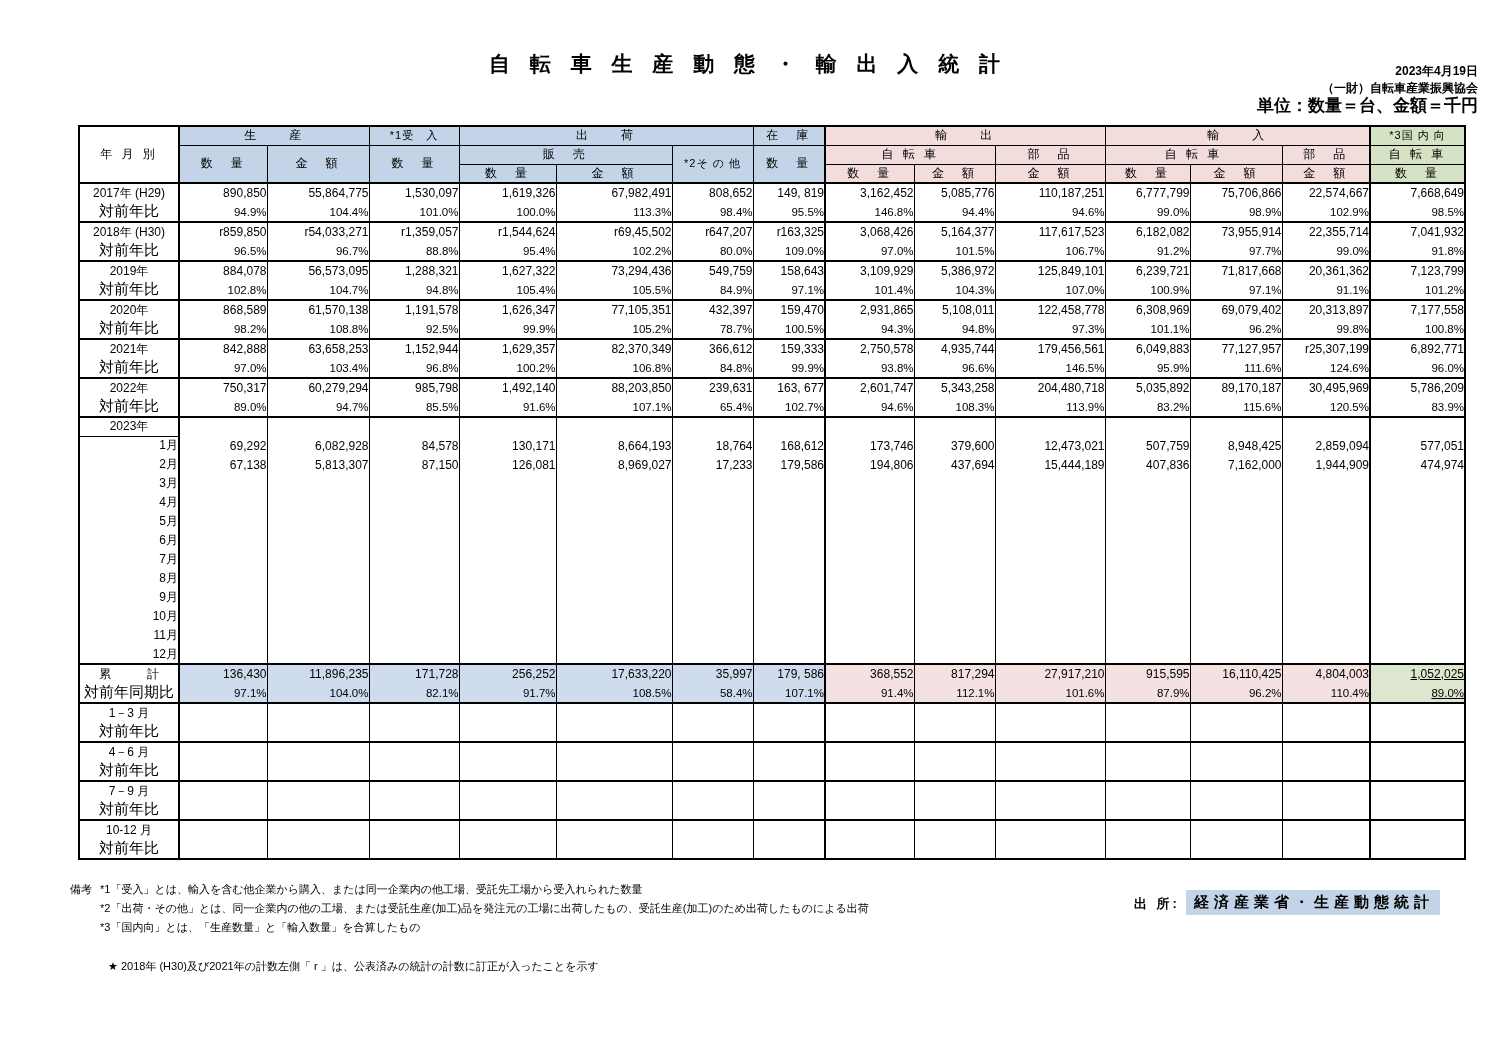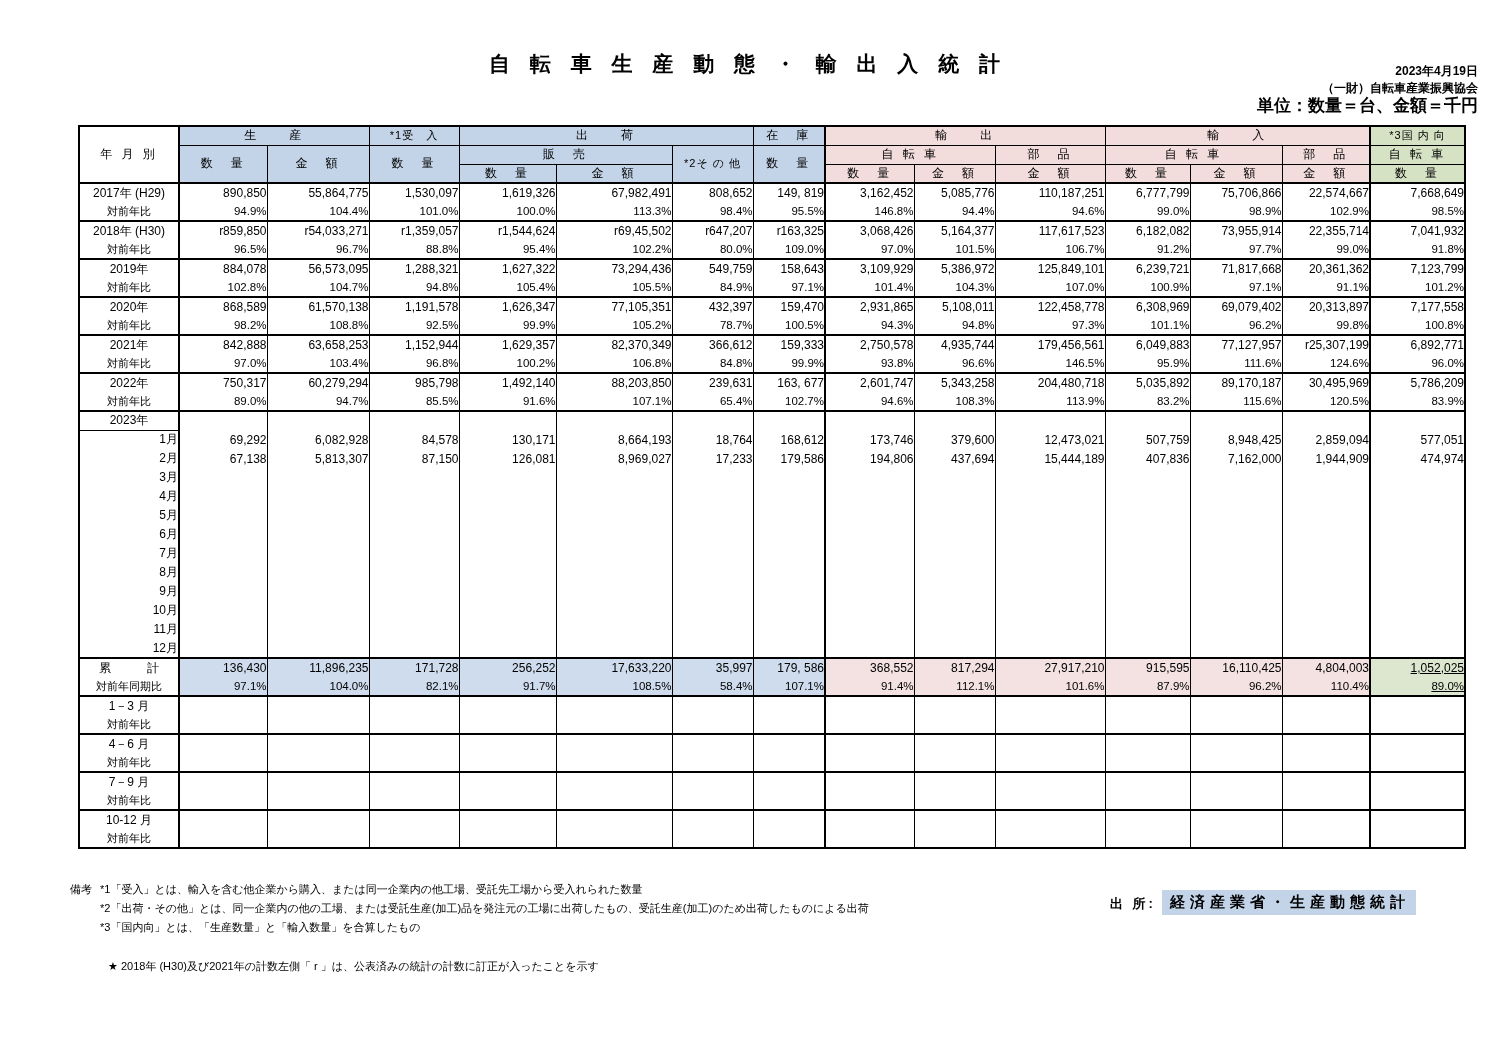--- a/index.html
+++ b/index.html
@@ -76,21 +76,21 @@
     font-size:11.5px;
     white-space:nowrap;
   }
   td.lbl{
     text-align:center;
     font-weight:bold;
     font-size:12px;
     height:19px;
     white-space:nowrap;
   }
-  td.lbl.sub{font-size:11px;letter-spacing:0px;}
+  td.lbl.sub{font-size:15px;letter-spacing:0px;}
   td.mlbl{
     text-align:right;padding-right:10px;font-weight:bold;font-size:12px;height:19px;
   }
   td.ylbl{
     text-align:center;font-weight:bold;font-size:12px;height:19px;
   }
   
   .nb{border-bottom:none !important;}
   .nt{border-top:none !important;}
 
@@ -108,21 +108,21 @@
   .notes .bikou{position:absolute;left:0;top:0;font-weight:normal;font-size:11px;}
   .notes ul{list-style:none;margin:0;padding:0 0 0 30px;}
   .notes li{white-space:nowrap;}
   .star{margin-top:20px;padding-left:38px;white-space:nowrap;font-size:11px;}
 
   
   .source{
     position:absolute;left:1110px;top:890px;
     display:flex;align-items:flex-start;
   }
-  .source .lab{font-size:13px;font-weight:bold;margin-right:6px;margin-top:5px;letter-spacing:3px;}
+  .source .lab{font-size:13px;font-weight:bold;margin-right:6px;margin-top:5px;letter-spacing:3px;margin-left:24px;}
   .source .rows{display:flex;flex-direction:column;border-radius:6px;}
   .source .r{
     font-size:15px;font-weight:bold;letter-spacing:5px;
     padding:3px 6px 3px 8px;white-space:nowrap;
   }
   .source .r1{background:#c3d4e8;}
   .source .r2{background:#f2dcdc;letter-spacing:7px;}
 </style>
 </head>
 <body>

